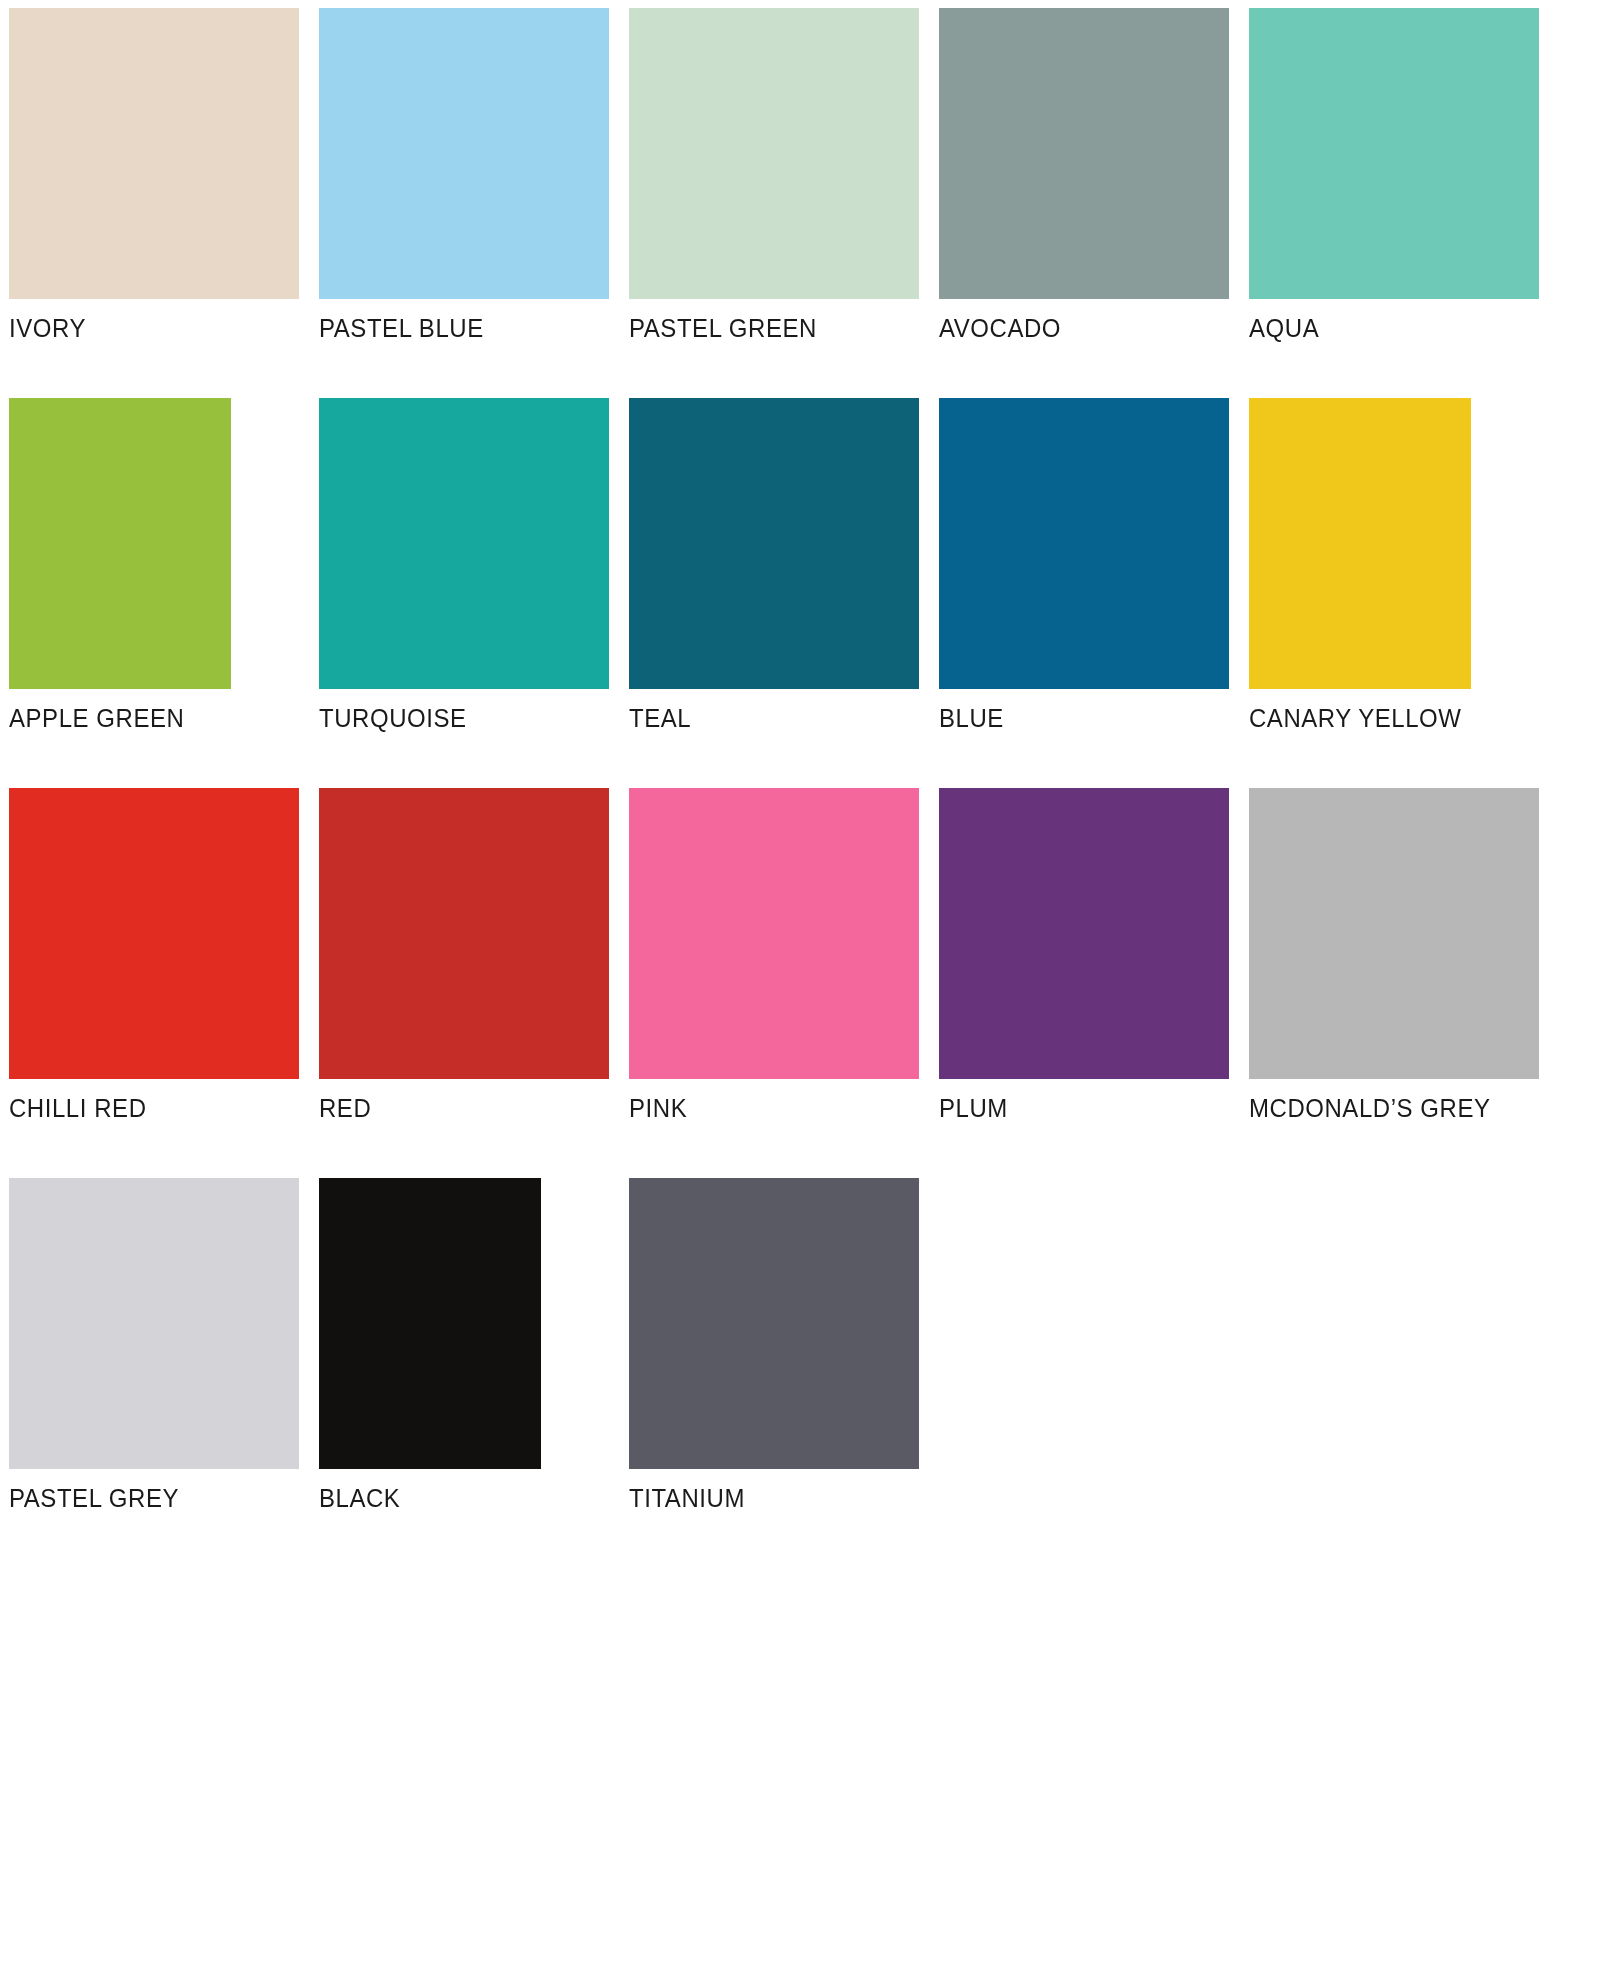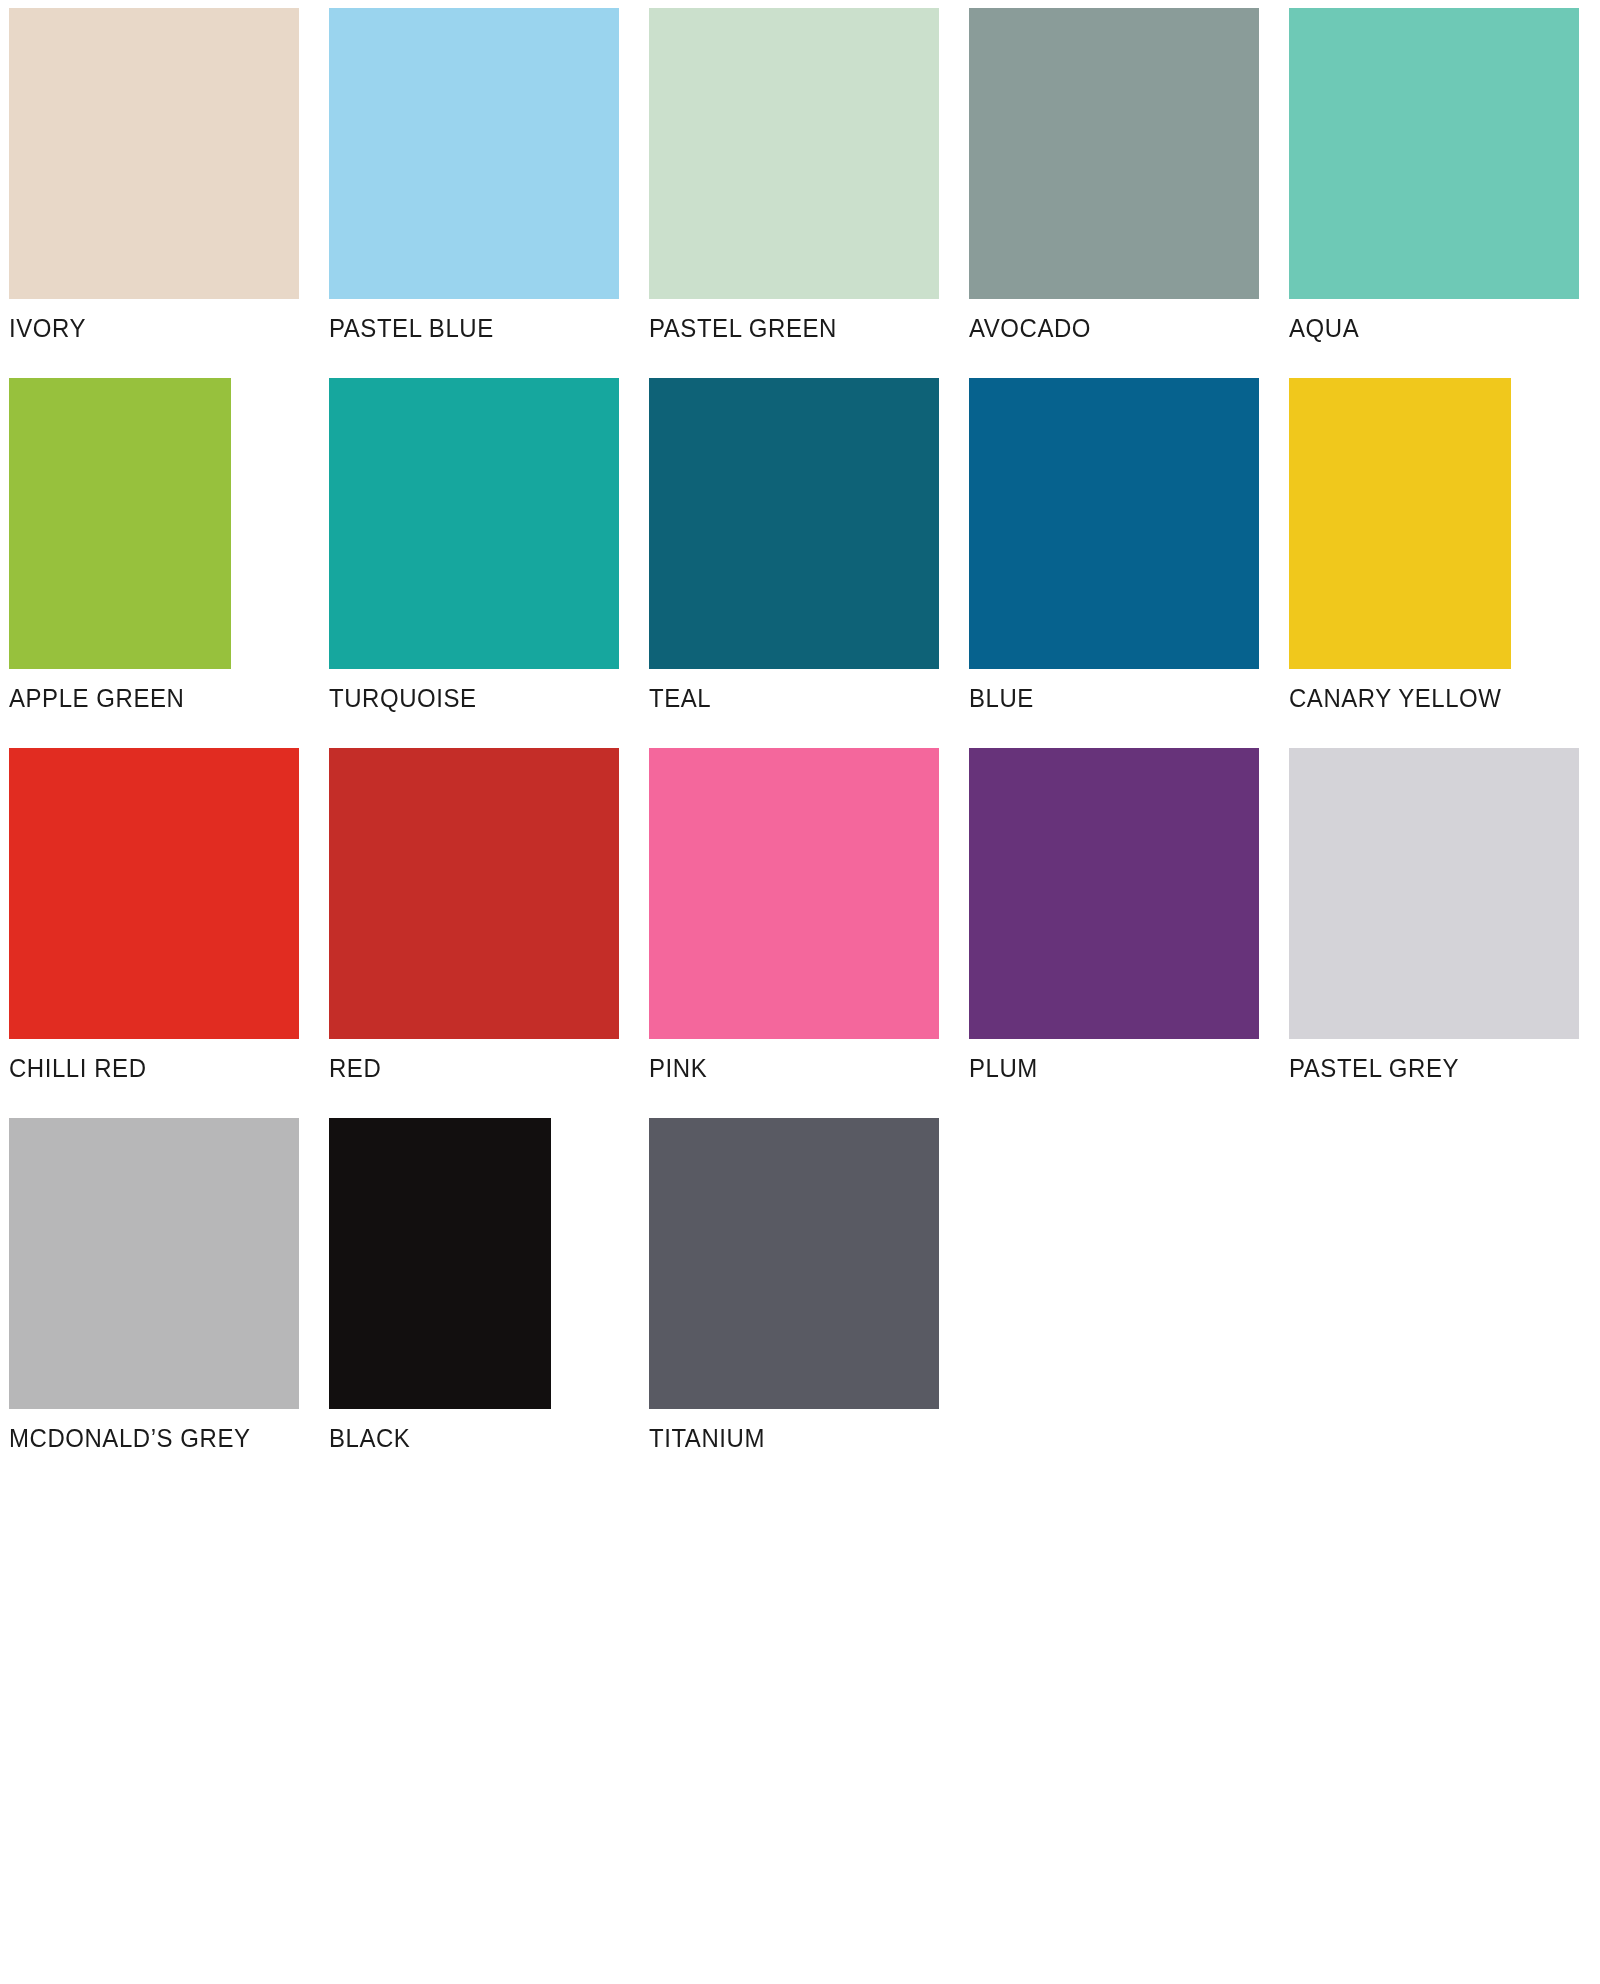--- a/index.html
+++ b/index.html
@@ -23,20 +23,21 @@
     box-sizing: border-box;
     padding: 8px 0 0 9px;
   }
 
   .swatch-grid {
     display: grid;
     grid-template-columns: repeat(5, 290px);
     column-gap: 30px;
     row-gap: 0;
     align-content: start;
+    gap: 20px;
   }
 
   .swatch-cell {
     width: 290px;
     margin-bottom: 36px;
   }
 
   .swatch-chip {
     width: 290px;
     height: 291px;
@@ -115,26 +116,26 @@
       </div>
       <div class="swatch-cell">
         <span class="swatch-chip" style="background-color: rgb(244, 103, 156);"></span>
         <span class="swatch-label">PINK</span>
       </div>
       <div class="swatch-cell">
         <span class="swatch-chip" style="background-color: rgb(103, 51, 122);"></span>
         <span class="swatch-label">PLUM</span>
       </div>
       <div class="swatch-cell">
+        <span class="swatch-chip" style="background-color: rgb(183, 183, 184);"></span>
+        <span class="swatch-label">MCDONALD’S GREY</span>
+      </div>
+      <div class="swatch-cell">
         <span class="swatch-chip" style="background-color: rgb(212, 211, 216);"></span>
         <span class="swatch-label">PASTEL GREY</span>
-      </div>
-      <div class="swatch-cell">
-        <span class="swatch-chip" style="background-color: rgb(183, 183, 184);"></span>
-        <span class="swatch-label">MCDONALD’S GREY</span>
       </div>
       <div class="swatch-cell is-last-col">
         <span class="swatch-chip" style="background-color: rgb(18, 15, 15);"></span>
         <span class="swatch-label">BLACK</span>
       </div>
       <div class="swatch-cell">
         <span class="swatch-chip" style="background-color: rgb(89, 90, 99);"></span>
         <span class="swatch-label">TITANIUM</span>
       </div>
     </div>

